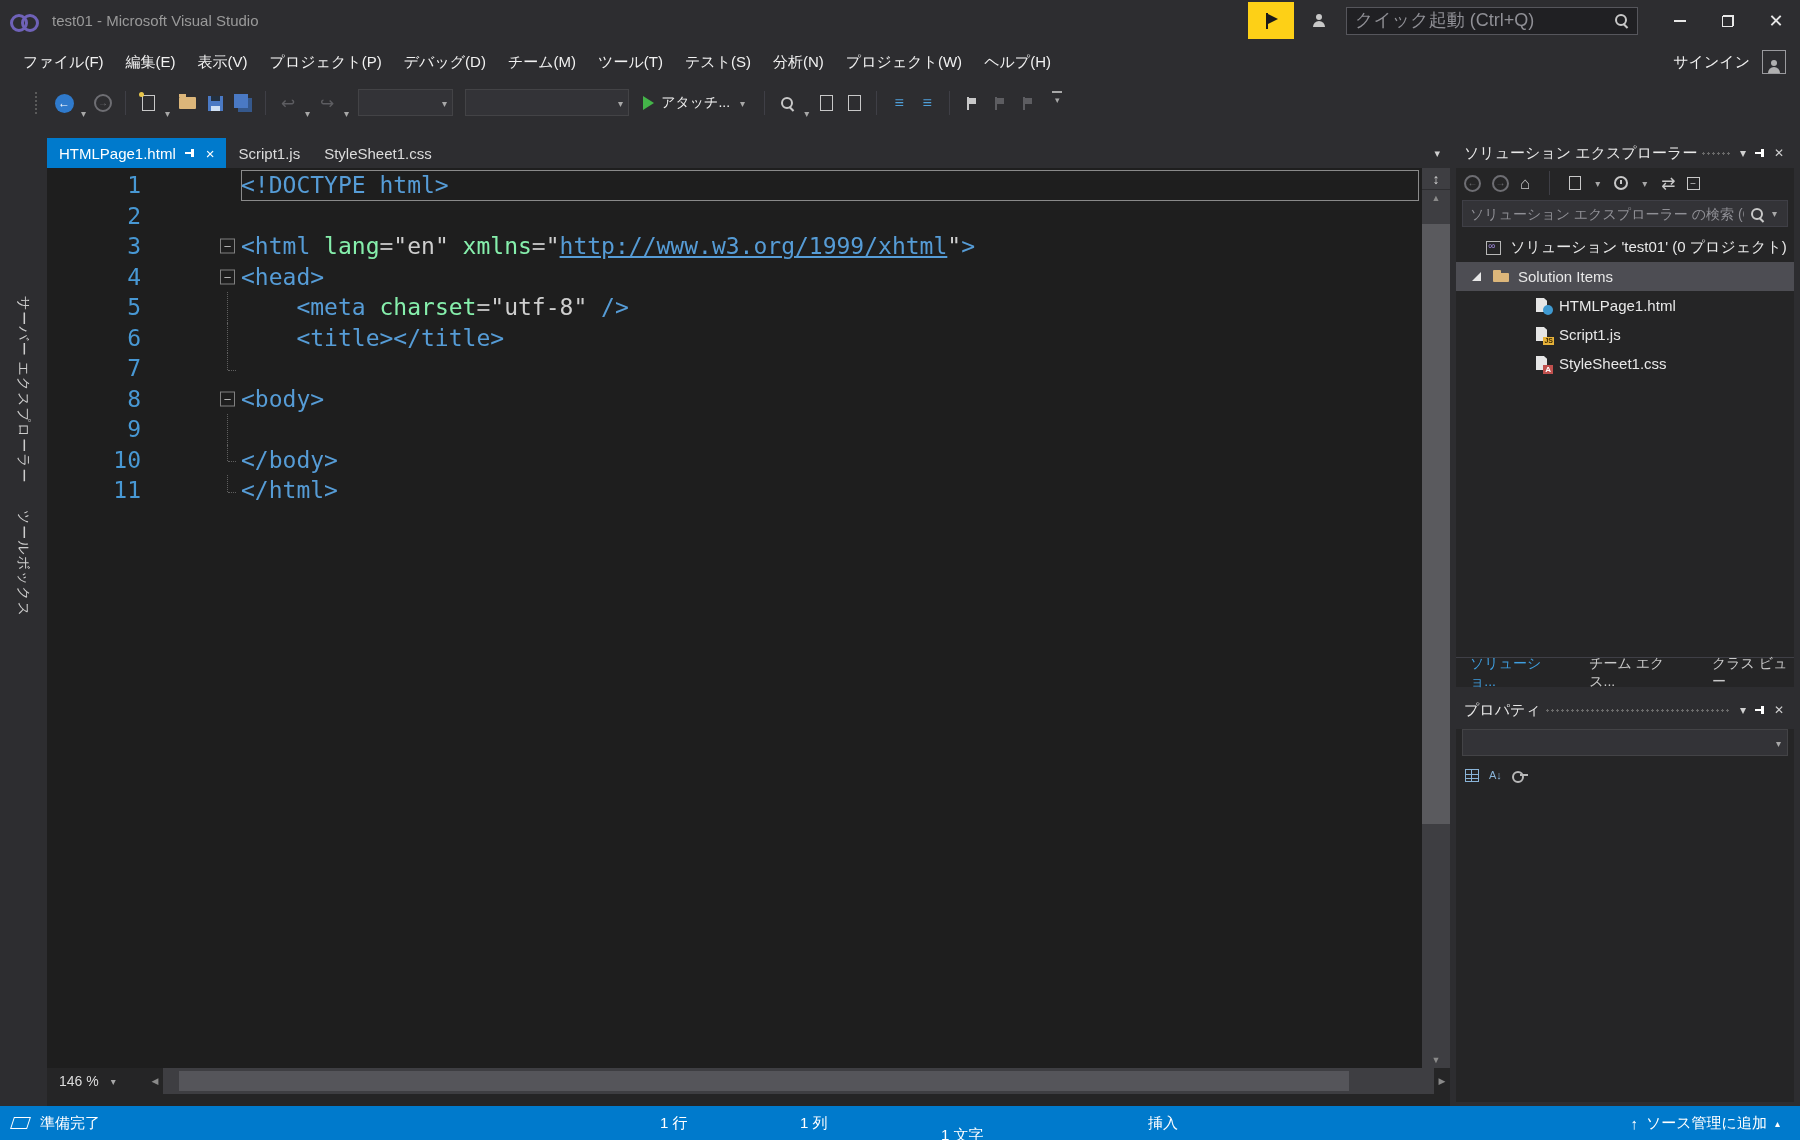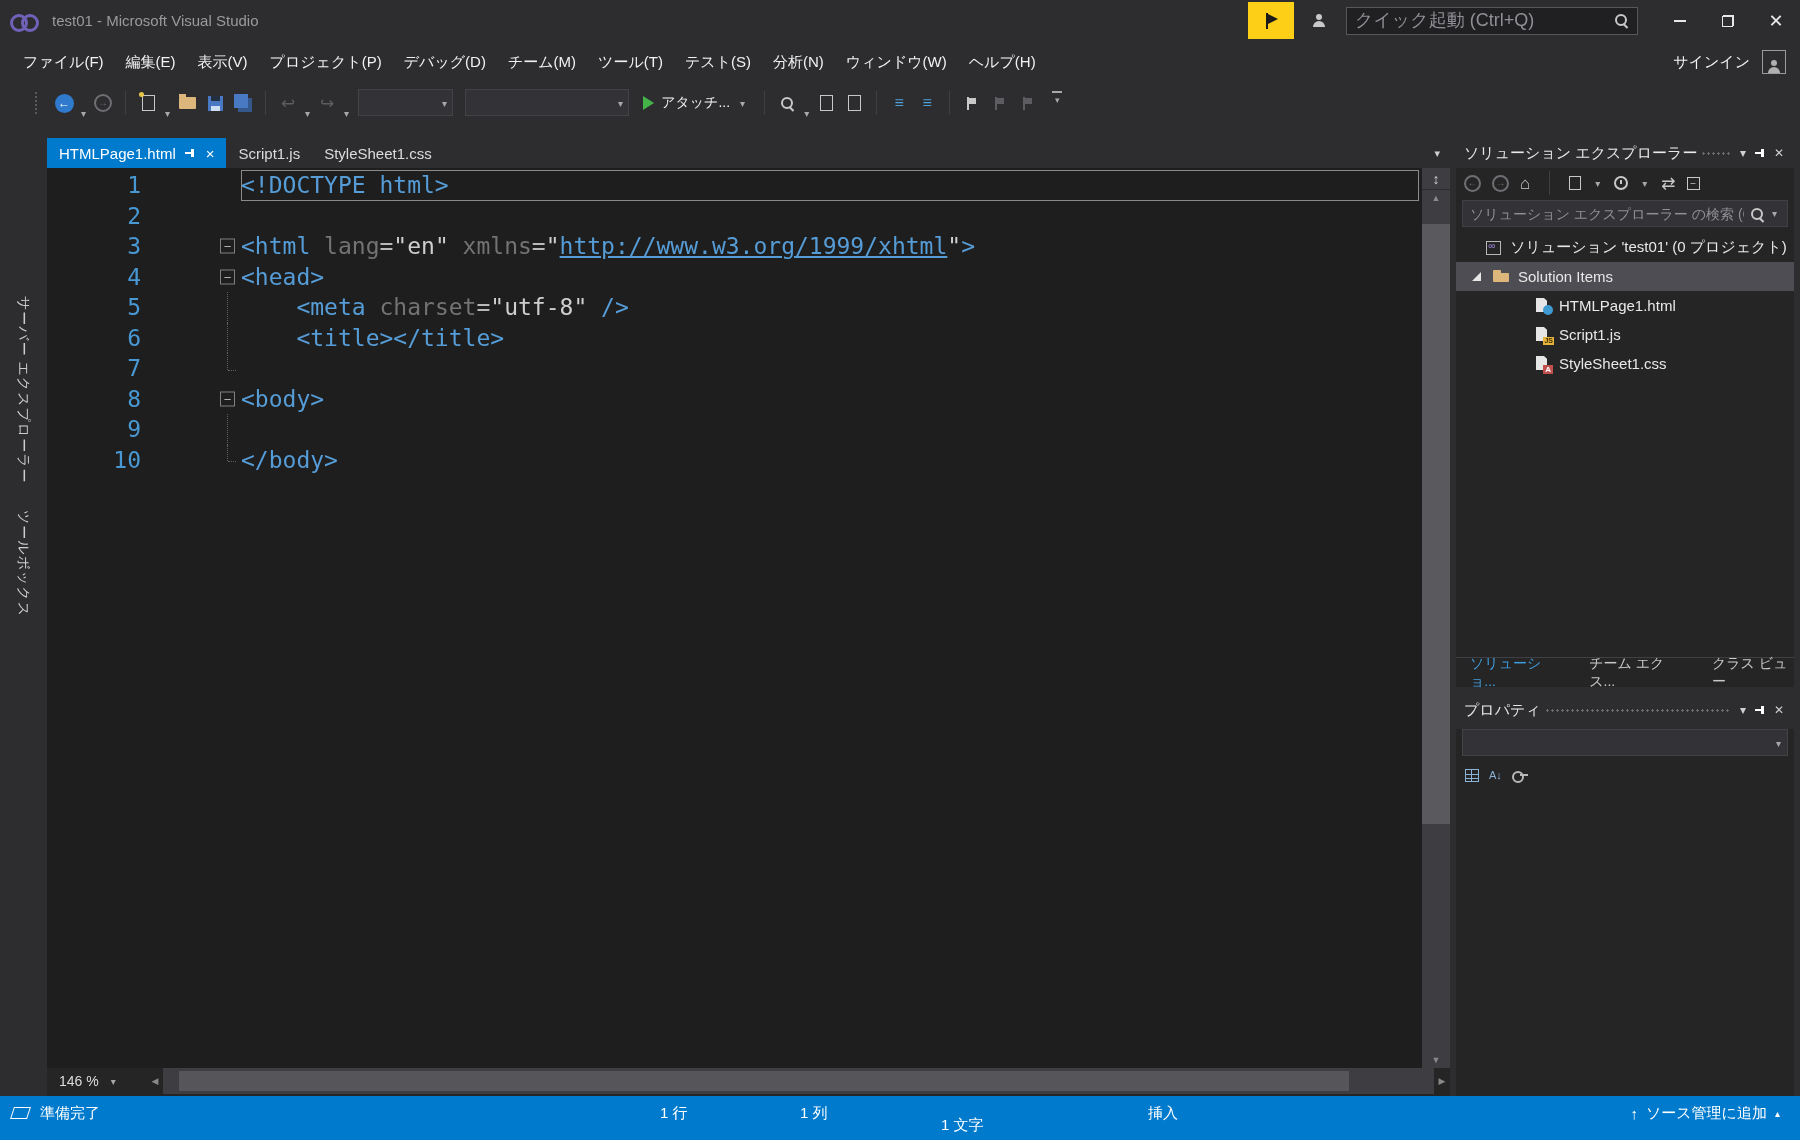--- a/index.html
+++ b/index.html
@@ -95,21 +95,21 @@
   .cline { display:flex; height:30.5px; align-items:center; font-family:"DejaVu Sans Mono",monospace; font-size:23px; }
   .lnum { width:108px; text-align:right; padding-right:14px; color:#4898d4; flex:none; }
   .lfold { width:86px; flex:none; align-self:stretch; position:relative; }
   .foldbox { position:absolute; right:6px; top:50%; transform:translateY(-50%); width:15px; height:15px; border:1px solid #808080; color:#bdbdbd; font-size:13px; line-height:13px; text-align:center; font-family:"Liberation Sans",sans-serif; }
   .foldline, .foldcorner { position:absolute; left:0; top:0; right:0; bottom:0; }
   .foldline::before { content:""; position:absolute; right:13px; top:0; bottom:0; border-left:1px dotted #5f5f5f; }
   .foldcorner::before { content:""; position:absolute; right:13px; top:0; height:55%; border-left:1px dotted #5f5f5f; }
   .foldcorner::after { content:""; position:absolute; right:5px; top:55%; width:8px; border-top:1px dotted #5f5f5f; }
   .lcode { flex:1; white-space:pre; align-self:stretch; display:flex; align-items:center; }
   .cline.current .lcode { outline:1px solid #8a8a8a; outline-offset:-1px; margin-right:3px; }
-  .tk-tag { color:#569cd6; } .tk-att { color:#737373; } .tk-pun { color:#b8b8b8; }
+  .tk-tag { color:#569cd6; } .tk-att { color:#86efac; } .tk-pun { color:#b8b8b8; }
   .tk-str { color:#cecece; } .tk-lnk { color:#569cd6; text-decoration:underline; } .tk-pln { color:#dcdcdc; }
 
   .vscroll { position:absolute; right:0; top:0; width:28px; height:100%; background:#3e3e42; }
   .vs-grip { height:22px; text-align:center; line-height:22px; font-size:14px; color:#d0d0d0; border-bottom:1px solid #2d2d30; }
   .vs-up { height:16px; text-align:center; font-size:9px; line-height:16px; color:#8a8a8a; }
   .vs-thumb { position:absolute; left:0; right:0; top:56px; height:600px; background:#5a5a5e; }
   .vs-down { position:absolute; bottom:3px; width:100%; text-align:center; font-size:9px; color:#8a8a8a; }
 
   .hscroll-row { position:absolute; left:0; right:0; top:930px; height:26px; background:#252526; display:flex; align-items:center; }
   .zoom { width:100px; display:flex; align-items:center; gap:9px; padding-left:12px; color:#dcdcdc; font-size:14px; flex:none; }
@@ -155,21 +155,21 @@
   .az-icon { font-size:11px; color:#8ab4d8; line-height:13px; }
   .az-icon::before { content:"A\2193"; }
   .key-icon { width:16px; height:10px; position:relative; }
   .key-icon::before { content:""; position:absolute; left:0; top:1px; width:8px; height:8px; border:2px solid #b8b8b8; border-radius:50%; }
   .key-icon::after { content:""; position:absolute; left:8px; top:4px; width:8px; height:2px; background:#b8b8b8; box-shadow:5px 2px 0 -1px #b8b8b8, 2px 2px 0 -1px #b8b8b8; }
   .boxminus { width:13px; height:13px; border:1px solid #c8c8c8; color:#c8c8c8; font-size:10px; line-height:11px; text-align:center; }
   .clock { width:14px; height:14px; border:2px solid #c8c8c8; border-radius:50%; position:relative; }
   .clock::after { content:""; position:absolute; left:4px; top:2px; width:2px; height:4px; background:#c8c8c8; box-shadow:2px 3px 0 -1px #c8c8c8; }
 
   
-  .statusbar { position:absolute; left:0; right:0; bottom:0; height:44px; background:#007acc; color:#fff; font-size:15px; }
+  .statusbar { position:absolute; left:0; right:0; bottom:0; height:34px; background:#007acc; color:#fff; font-size:15px; }
   .sb-left { position:absolute; left:12px; top:0; height:34px; display:flex; align-items:center; gap:11px; }
   .sb-pg { width:17px; height:12px; border:1px solid #fff; transform:skewX(-18deg); }
   .sb-item { position:absolute; top:0; height:34px; display:flex; align-items:center; }
   .sb-line { left:660px; } .sb-col { left:800px; } .sb-char { left:941px;margin-top:12px; } .sb-mode { left:1148px; }
   .sb-right { position:absolute; right:20px; top:0; height:34px; display:flex; align-items:center; gap:8px; }
   .sb-up { font-size:15px; } .sb-caret { font-size:10px; }
 </style>
 </head>
 <body>
 
@@ -203,21 +203,21 @@
   <div style="display:flex">
       <div class="menu-item">ファイル(F)</div>
       <div class="menu-item">編集(E)</div>
       <div class="menu-item">表示(V)</div>
       <div class="menu-item">プロジェクト(P)</div>
       <div class="menu-item">デバッグ(D)</div>
       <div class="menu-item">チーム(M)</div>
       <div class="menu-item">ツール(T)</div>
       <div class="menu-item">テスト(S)</div>
       <div class="menu-item">分析(N)</div>
-      <div class="menu-item">ウィンドウ(W)</div>
+      <div class="menu-item">プロジェクト(W)</div>
       <div class="menu-item">ヘルプ(H)</div>
     </div>
   <div class="menu-right">
     <span>サインイン</span>
     <span class="avatar">
         <span class="person"></span>
       </span>
   </div>
 </div>
 
@@ -379,20 +379,27 @@
             <span class="foldline"></span>
           </div>
           <div class="lcode"></div>
         </div>
         <div class="cline">
           <div class="lnum">10</div>
           <div class="lfold">
             <span class="foldcorner"></span>
           </div>
           <div class="lcode"><span class="tk-tag">&lt;/body&gt;</span></div>
+        </div>
+        <div class="cline">
+          <div class="lnum">11</div>
+          <div class="lfold">
+            <span class="foldcorner"></span>
+          </div>
+          <div class="lcode"><span class="tk-tag">&lt;/html&gt;</span></div>
         </div>
       </div>
     <div class="vscroll">
       <div class="vs-grip">↕</div>
       <div class="vs-up">▲</div>
       <div class="vs-thumb"></div>
       <div class="vs-down">▼</div>
     </div>
   </div>
   <div class="hscroll-row">

